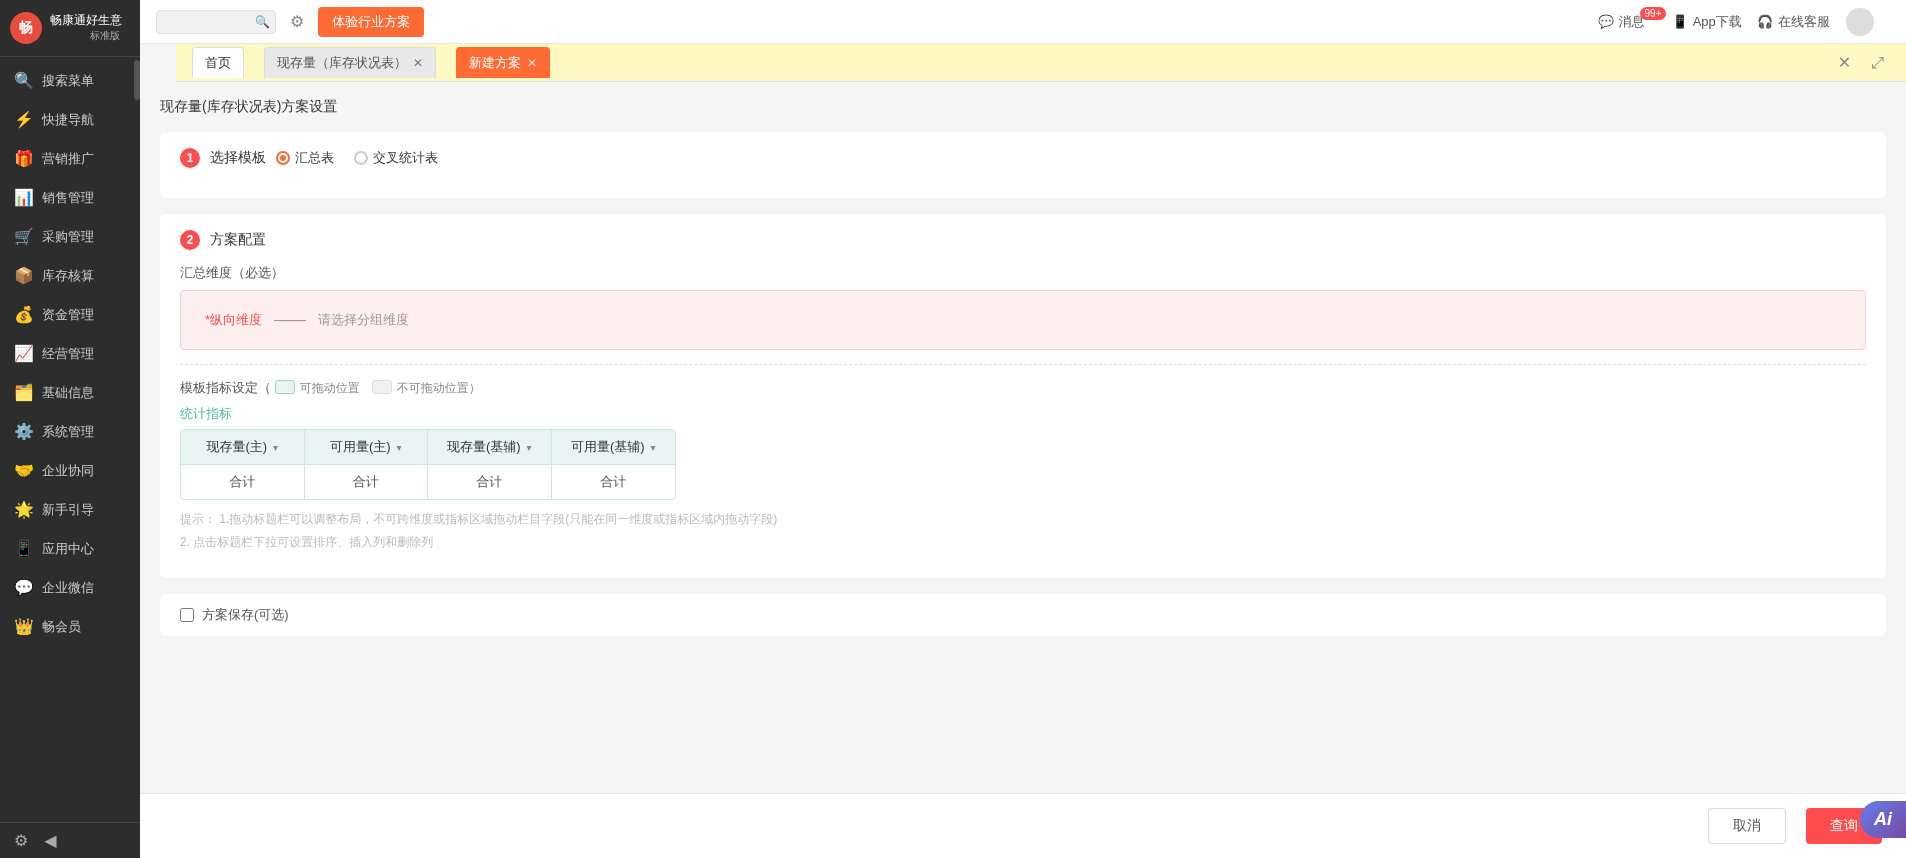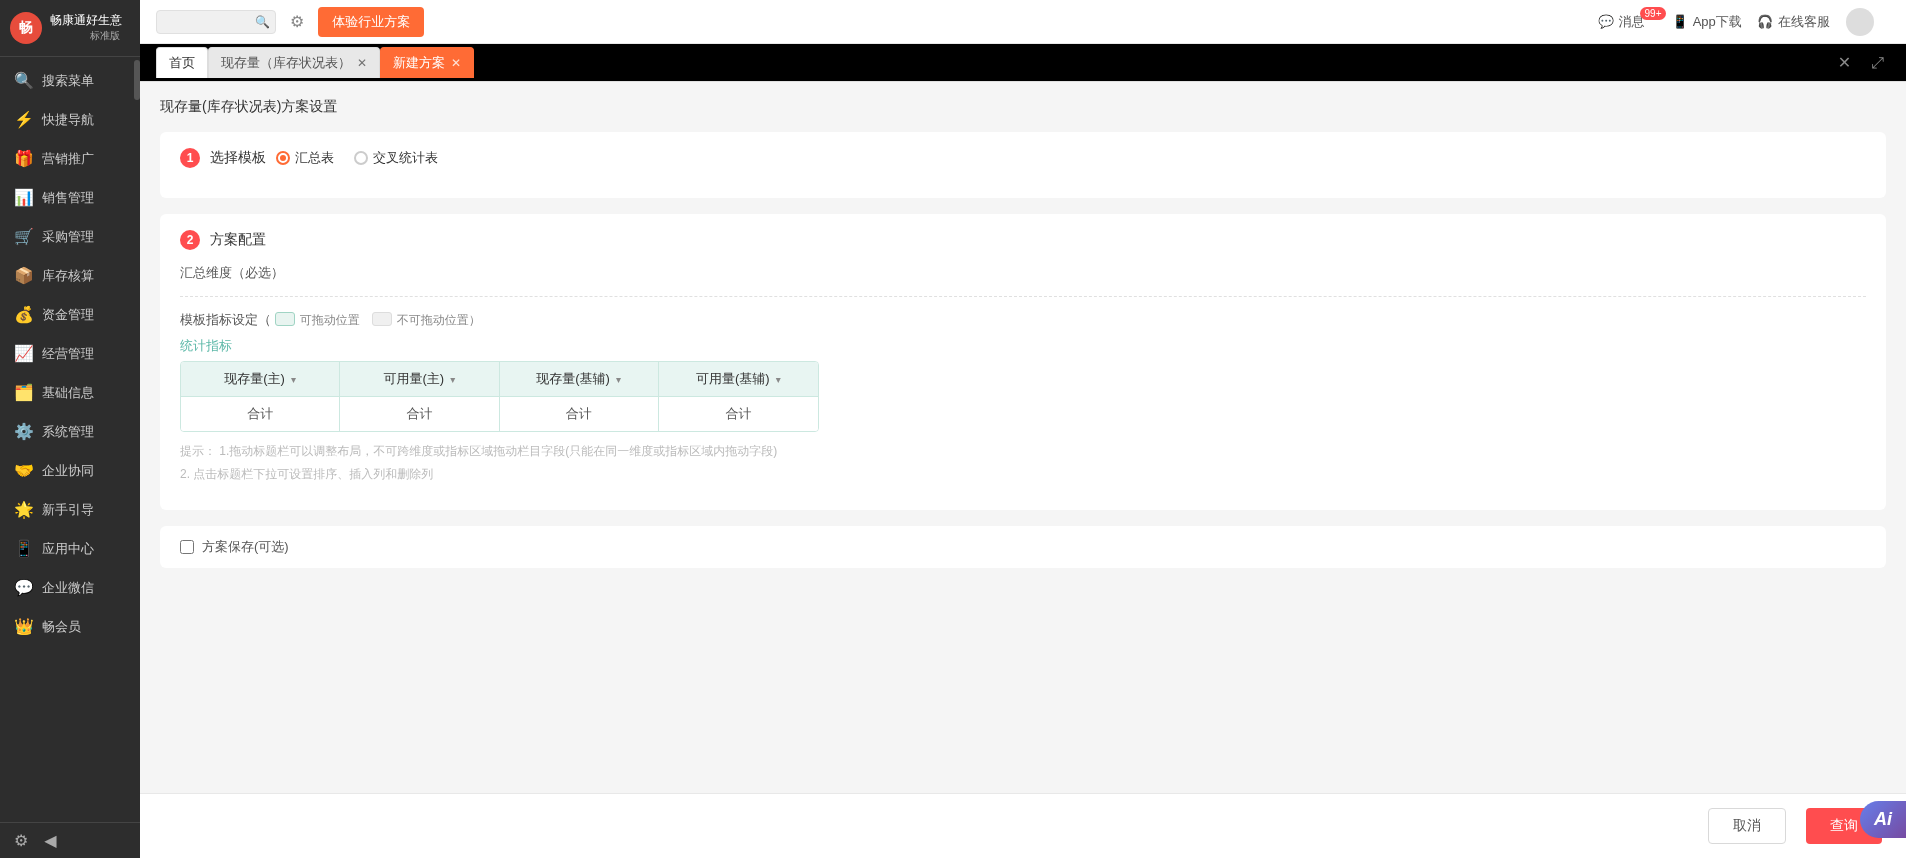--- a/index.html
+++ b/index.html
@@ -114,28 +114,29 @@
     }
     .topbar-avatar {
       width: 28px; height: 28px;
       background: #ddd;
       border-radius: 50%;
     }
     .topbar-username { color: #555; font-size: 13px; }
 
     
     .tabbar {
-      background: #000000;
+      background: #fef9c3;
       border-bottom: 1px solid #e0e0e0;
       display: flex;
       align-items: center;
       padding: 0 16px;
       height: 38px;
       flex-shrink: 0;
-      gap: 0;
+      gap: 20px;
+      margin-left: 36px;
     }
     .tab {
       display: flex; align-items: center; gap: 6px;
       padding: 6px 12px;
       border-radius: 4px 4px 0 0;
       cursor: pointer;
       font-size: 13px;
       color: #555;
       background: #e8e8e8;
       border: 1px solid #ddd;
@@ -245,21 +246,21 @@
     .stats-label {
       color: #5cb8a8;
       font-size: 13px;
       font-weight: 500;
       margin-bottom: 6px;
     }
     .stats-table {
       border: 1px solid #cce8e0;
       border-radius: 4px;
       overflow: hidden;
-      width: 639px;
+      width: 496px;
     }
     .stats-table-header {
       display: grid;
       grid-template-columns: repeat(4, 1fr);
       background: #e8f5f2;
       border-bottom: 1px solid #cce8e0;
     }
     .stats-col-header {
       padding: 8px 12px;
       display: flex; align-items: center; justify-content: center; gap: 6px;
@@ -496,20 +497,25 @@
     </div>
 
     <div class="section">
       <div class="section-header">
         <div class="section-num">2</div>
         <span class="section-title">方案配置</span>
       </div>
 
       <div class="field-label">汇总维度（必选）</div>
 
+      <div class="dimension-box">
+        <span class="dim-required">*纵向维度</span>
+        <span class="dim-arrow">——</span>
+        <span class="dim-placeholder">请选择分组维度</span>
+      </div>
 
       <hr class="divider">
 
       <div class="indicator-settings">
         <div class="indicator-label">
           <span>模板指标设定（</span>
           <div class="indicator-legend" style="display:inline-flex; gap:12px; vertical-align:middle;">
             <div class="legend-item">
               <div class="legend-box draggable"></div>
               <span>可拖动位置</span>

